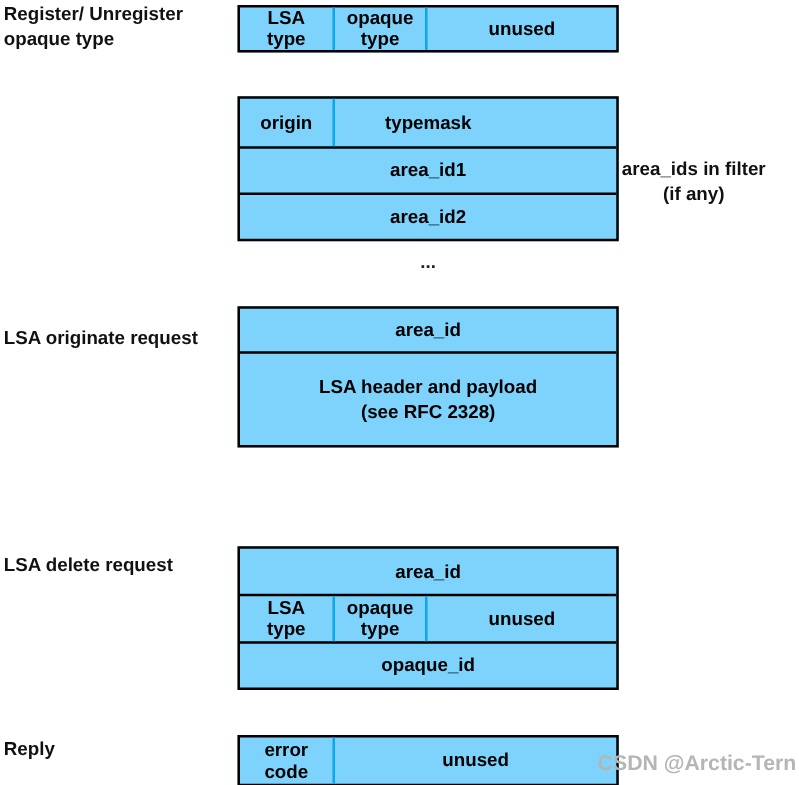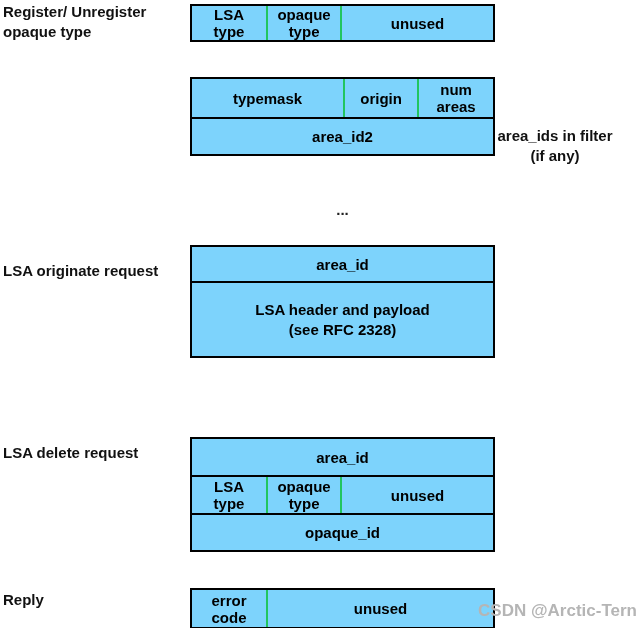--- a/index.html
+++ b/index.html
@@ -33,21 +33,21 @@
   .row { display: flex; border-top: 2px solid #000000; }
   .row:first-child { border-top: 0; }
   .cell {
     display: flex;
     align-items: center;
     justify-content: center;
     text-align: center;
     white-space: pre-line;
     font-size: 15px;
     line-height: 17px;
-    border-left: 2px solid #22c55e;
+    border-left: 2px solid #0ea5e9;
     box-sizing: border-box;
     overflow: hidden;
   }
   .cell:first-child { border-left: 0; }
   .cell.grow { flex: 1 1 auto; text-align: center; }
   .w25 { flex: 0 0 24.6%; }
   .w50 { flex: 0 0 50.2%; }
   .tall { line-height: 20px; }
   .note {
     position: absolute;
@@ -91,24 +91,25 @@
       <div class="cell w25">LSA
 type</div>
       <div class="cell w25">opaque
 type</div>
       <div class="cell grow">unused</div>
     </div>
   </div>
 
   <div class="box" style="top:77px">
     <div class="row" style="height:38px">
+      <div class="cell w25">origin</div>
       <div class="cell w50">typemask</div>
-      <div class="cell w25">origin</div>
-      <div class="cell grow">num
-areas</div>
+    </div>
+    <div class="row" style="height:35px">
+      <div class="cell grow">area_id1</div>
     </div>
     <div class="row" style="height:35px">
       <div class="cell grow">area_id2</div>
     </div>
   </div>
 
   <div class="note">area_ids in filter
 (if any)</div>
 
   <div class="dots">...</div>

